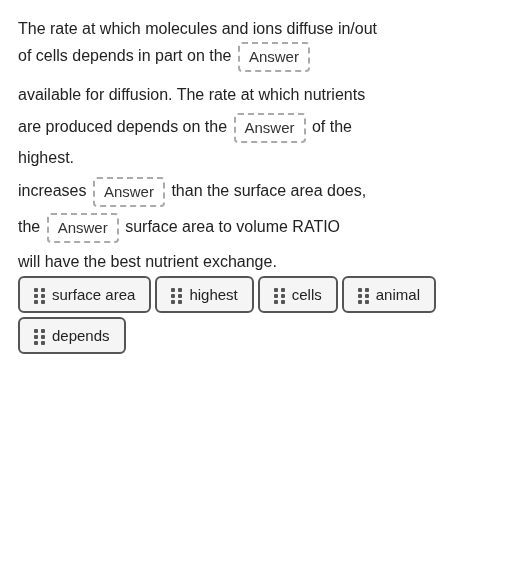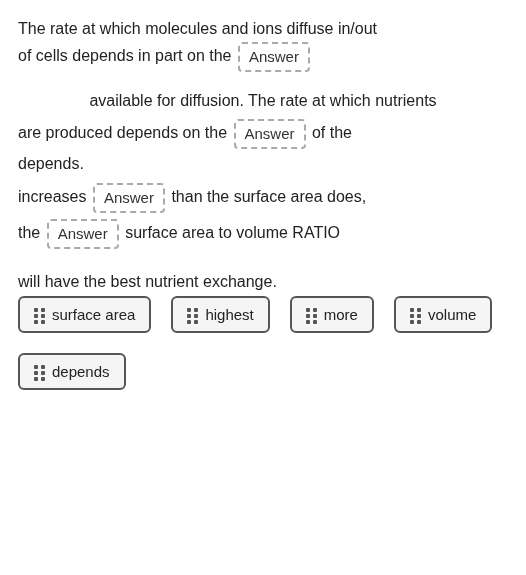--- a/index.html
+++ b/index.html
@@ -28,21 +28,21 @@
       font-size: 15px;
       color: #333;
       vertical-align: middle;
       margin: 0 2px;
       background: #fff;
     }
 
     .drag-options {
       display: flex;
       flex-wrap: wrap;
-      gap: 20px;
+      gap: 4px;
       margin-top: 0;
     }
 
     .drag-btn {
       display: inline-flex;
       align-items: center;
       gap: 6px;
       border: 2px solid #555555;
       border-radius: 6px;
       padding: 8px 14px;
@@ -82,48 +82,48 @@
 <body>
 
 <div class="content-block">
 
   <p>
     <span>The rate at which molecules and ions diffuse in/out</span><br>
     <span>of cells depends in part on the</span>
     <span class="inline-answer">Answer</span>
   </p>
 
-  <p style="margin-top:16px;text-align:center;">
+  <p style="margin-top:10px;">
     <span>available for diffusion.  The rate at which nutrients</span><br>
   </p>
 
   <p style="margin-top:6px;">
     <span>are produced depends on the</span>
     <span class="inline-answer">Answer</span>
     <span>of the</span>
   </p>
 
   <p style="margin-top:2px;">
-    <span>depends.</span><br>
+    <span>highest.</span><br>
   </p>
 
   <p style="margin-top:6px;">
     <span>increases</span>
     <span class="inline-answer">Answer</span>
     <span>than the surface area does,</span>
   </p>
 
 
   <p style="margin-top:6px;">
     <span>the</span>
     <span class="inline-answer">Answer</span>
     <span>surface area to volume RATIO</span>
   </p>
 
-  <p style="margin-top:20px;">
+  <p style="margin-top:6px;">
     <span>will have the best nutrient exchange.</span>
   </p>
 
 </div>
 
 <div class="drag-options">
 <button class="drag-btn">
       <span class="drag-icon">
         <span></span>
         <span></span>
@@ -147,32 +147,32 @@
     </button>
     <button class="drag-btn">
       <span class="drag-icon">
         <span></span>
         <span></span>
         <span></span>
         <span></span>
         <span></span>
         <span></span>
       </span>
-      <span>more</span>
+      <span>cells</span>
     </button>
     <button class="drag-btn">
       <span class="drag-icon">
         <span></span>
         <span></span>
         <span></span>
         <span></span>
         <span></span>
         <span></span>
       </span>
-      <span>volume</span>
+      <span>animal</span>
     </button>
     <button class="drag-btn">
       <span class="drag-icon">
         <span></span>
         <span></span>
         <span></span>
         <span></span>
         <span></span>
         <span></span>
       </span>

